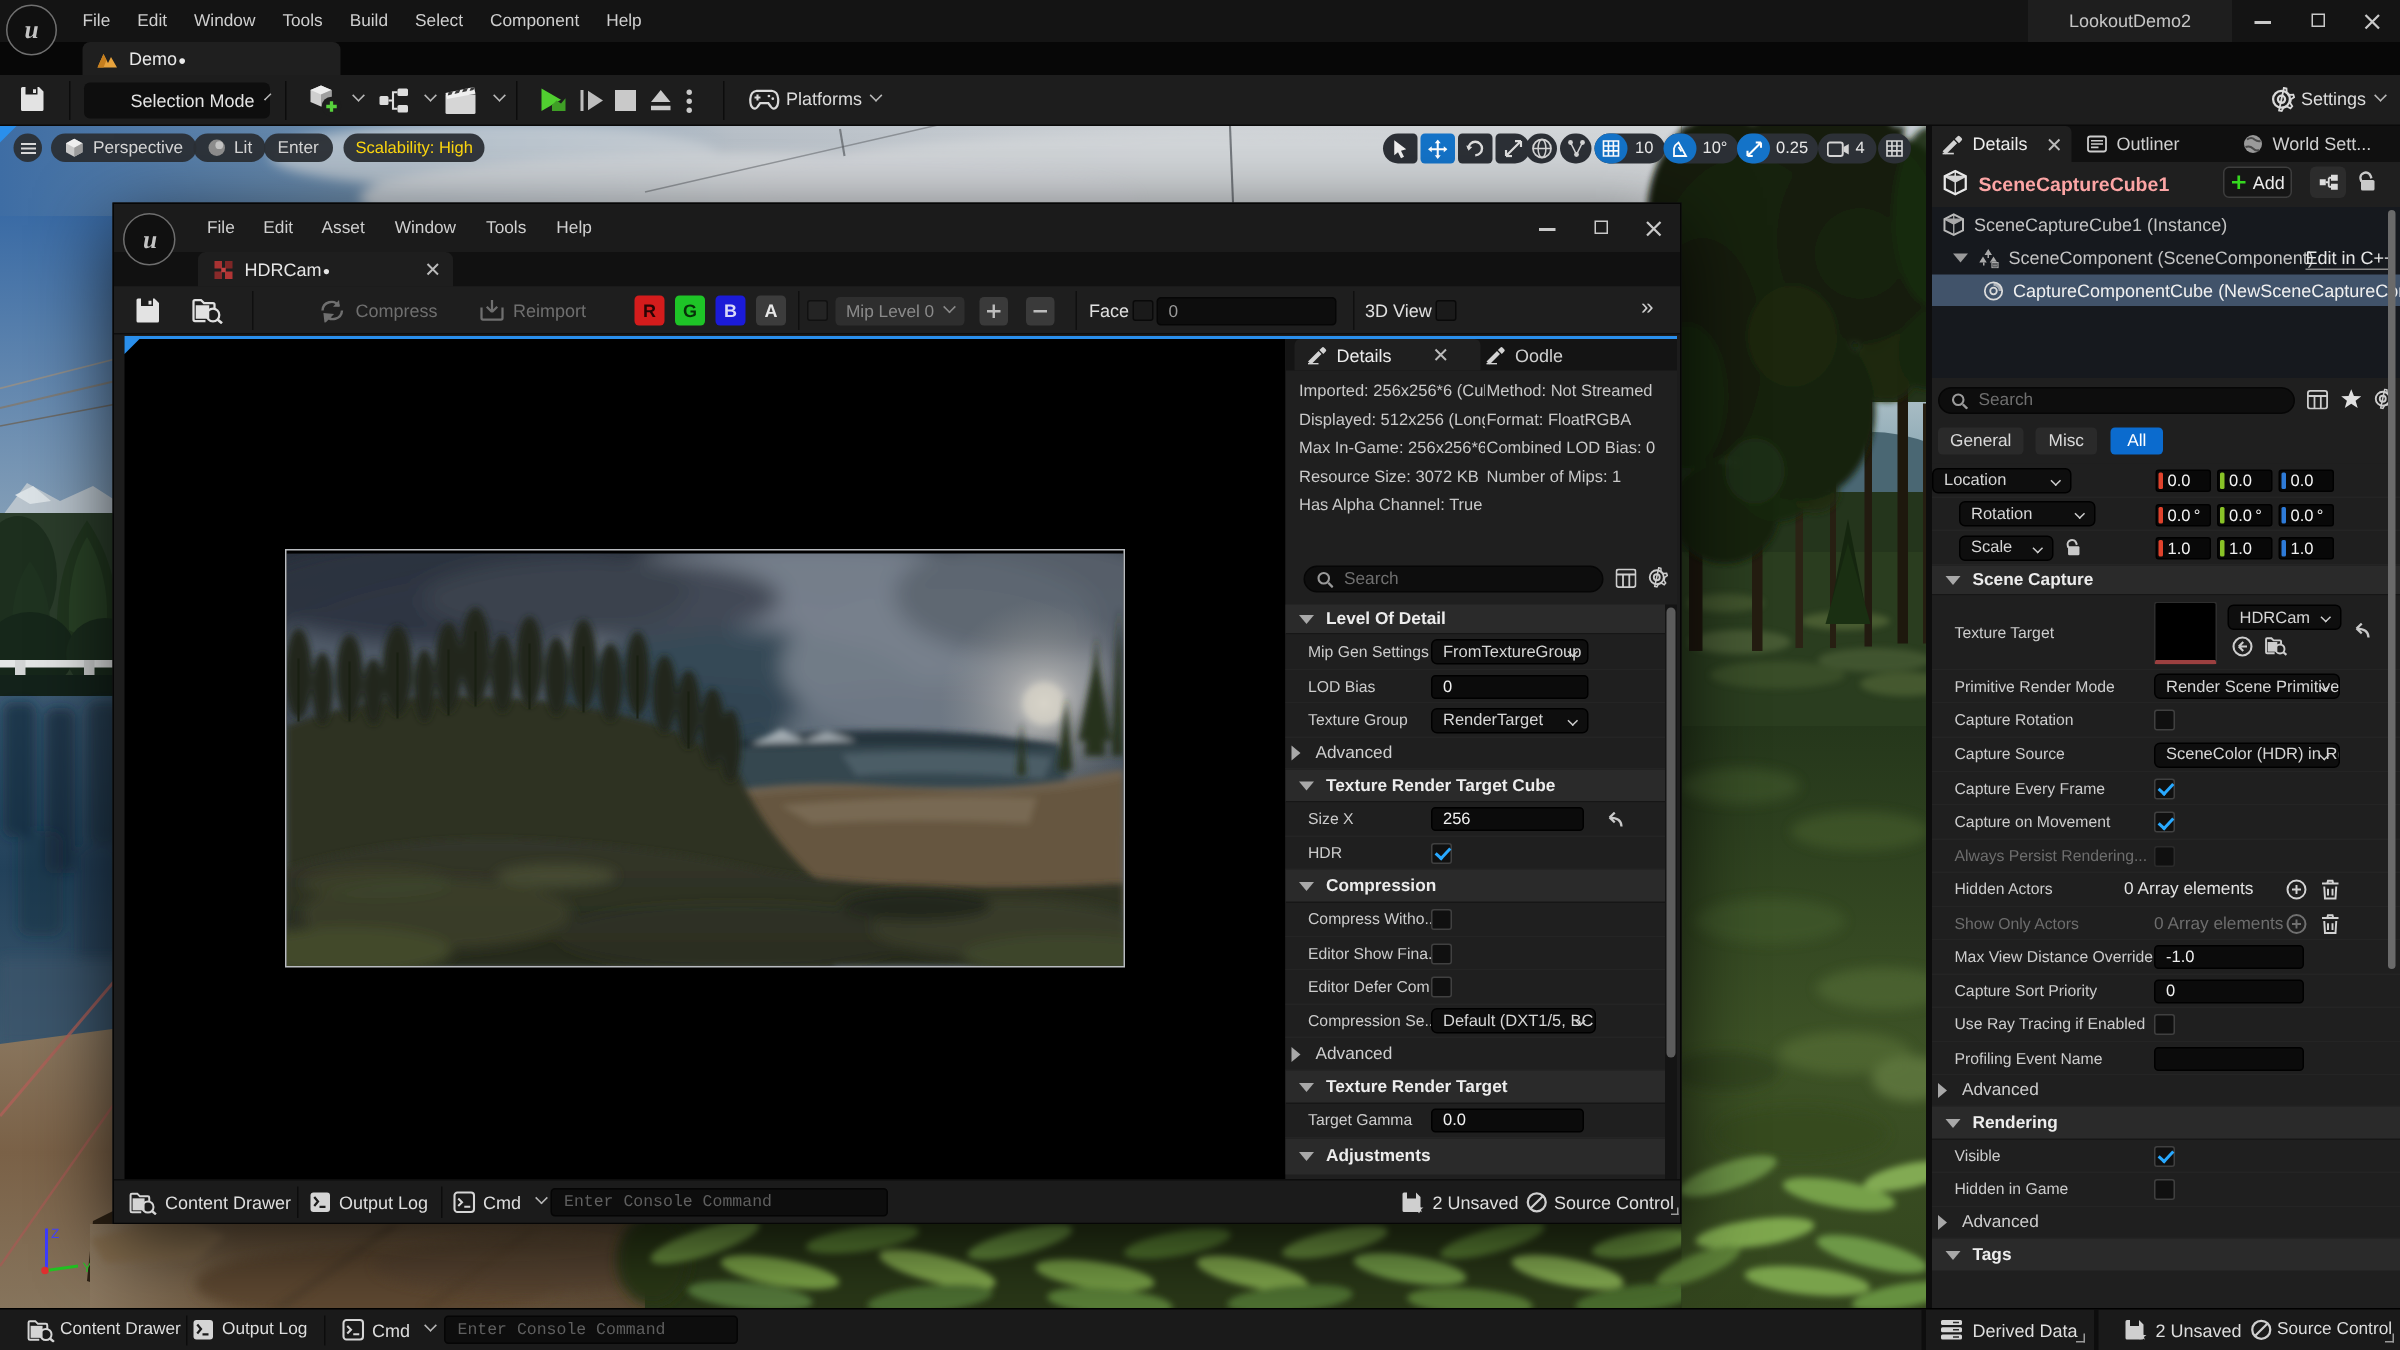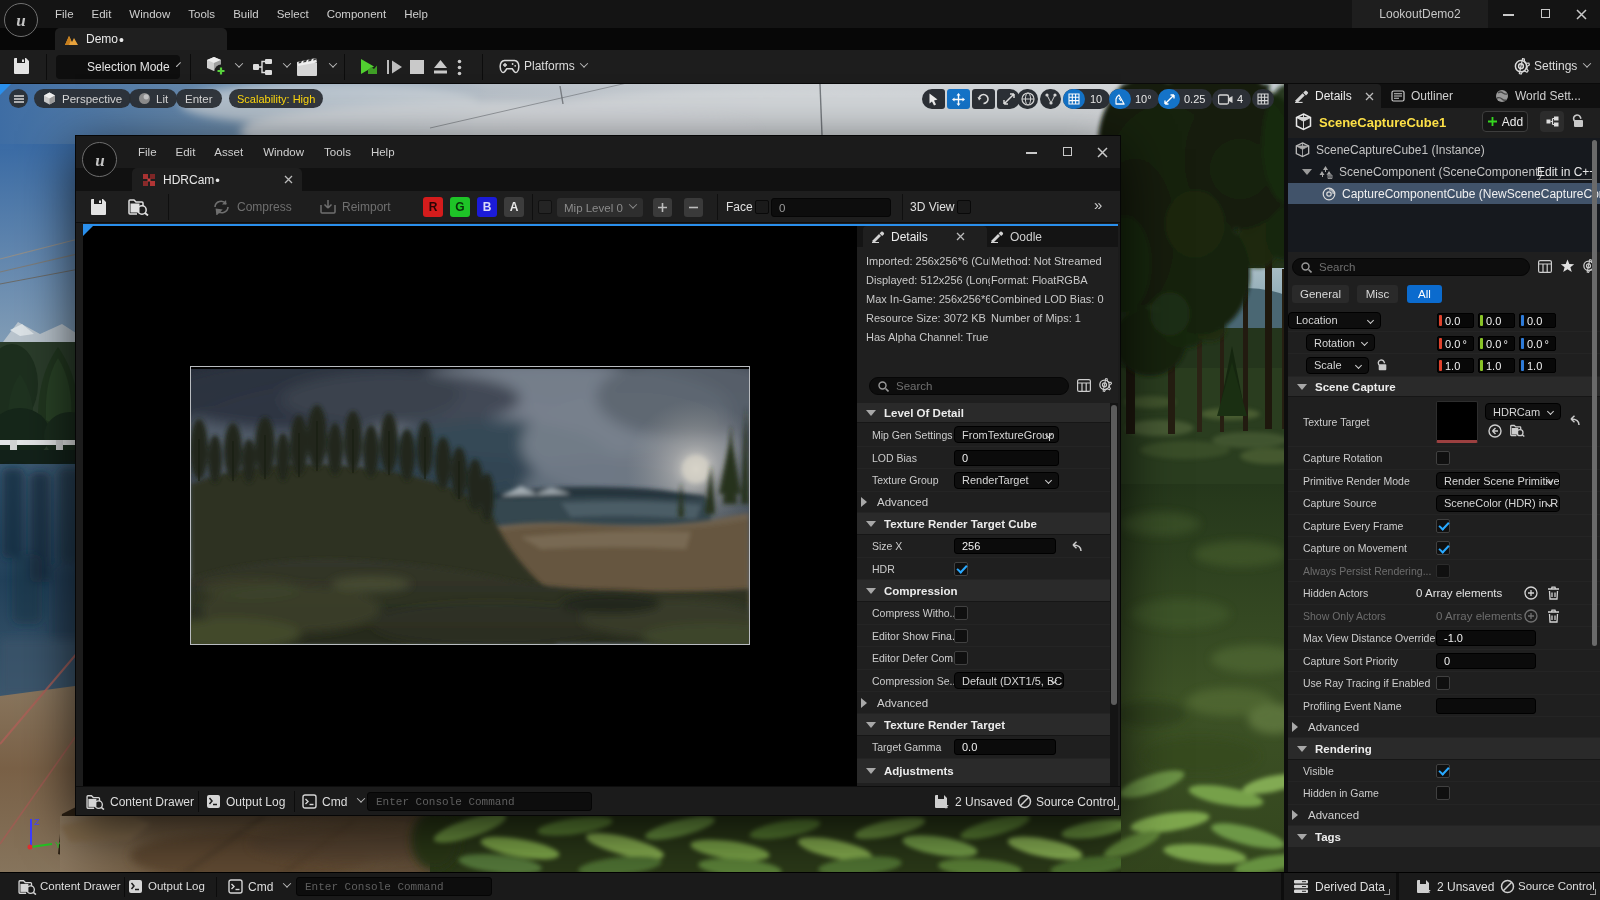--- a/index.html
+++ b/index.html
@@ -482,21 +482,21 @@
           <circle cx="7" cy="7" r="6" fill="#9a9a9a"></circle>
           <path d="M3,4 Q6,2 8,4 Q10,5.5 12,5 M2,9 Q5,8 7,10 Q9,12 11,11" stroke="#4a4a4a" stroke-width="1.4" fill="none"></path>
         </svg>
   <span style="margin-left:6px;font-size:12px;color:#cfcfcf">World Sett...</span>
  </div>
 
  <svg class="abs ic" style="left:7px;top:29px" width="17" height="18" viewBox="0 0 17 18">
         <path d="M8.5,1 L15.5,4.5 L15.5,13 L8.5,16.5 L1.5,13 L1.5,4.5 Z" fill="none" stroke="#e8e8e8" stroke-width="1.5"></path>
         <path d="M8.5,1 L8.5,16.5 M1.5,4.5 L15.5,4.6 L8.5,8.2 Z" stroke="#e8e8e8" stroke-width="1" fill="#e8e8e8" opacity="0.9"></path>
       </svg>
- <span class="abs" style="left:31px;top:31px;font-size:13px;font-weight:bold;color:#fde047">SceneCaptureCube1</span>
+ <span class="abs" style="left:31px;top:31px;font-size:13px;font-weight:bold;color:#fca5a5">SceneCaptureCube1</span>
  <div class="abs row" style="left:194px;top:27px;width:46px;height:21px;background:#161616;border:1px solid #3d3d3d;border-radius:4px;justify-content:center">
   <svg class="ic" width="11" height="11" viewBox="0 0 11 11">
           <path d="M5.5,1 V10 M1,5.5 H10" stroke="#35d71f" stroke-width="1.8"></path>
         </svg>
   <span style="font-size:12px;color:#ececec;margin-left:4px">Add</span>
  </div>
  <div class="abs" style="left:252px;top:27px;width:24px;height:21px;background:#2c2c2c;border-radius:4px;display:flex;align-items:center;justify-content:center">
   <svg class="ic" width="13" height="11" viewBox="0 0 13 11">
           <rect x="0.5" y="3.5" width="4" height="4" fill="#dcdcdc"></rect>
           <rect x="8" y="0.5" width="4.5" height="4" fill="#dcdcdc"></rect>
@@ -563,21 +563,21 @@
  <div class="abs" style="left:119px;top:201px;width:35px;height:18px;background:#0b6bce;border-radius:3px;display:flex;align-items:center;justify-content:center;font-size:11.5px;color:#fff">All</div>
 
  <div class="abs" id="rprops" style="left:0;top:225px;width:312px">
   <div class="prow" style="height:23px">
    <div class="dd" style="width:93px;">Location<span class="dcar"></span></div>
    <div class="vfld" style="left:149px"><i style="background:#e0422c"></i>0.0</div>
    <div class="vfld" style="left:190px"><i style="background:#89c327"></i>0.0</div>
    <div class="vfld" style="left:231px"><i style="background:#2e7bd8"></i>0.0</div>
   </div>
   <div class="prow" style="height:22px">
-   <div class="dd" style="width:69px;margin-left:18px">Rotation<span class="dcar"></span></div>
+   <div class="dd" style="width:91px;margin-left:18px">Rotation<span class="dcar"></span></div>
    <div class="vfld" style="left:149px"><i style="background:#e0422c"></i>0.0 °</div>
    <div class="vfld" style="left:190px"><i style="background:#89c327"></i>0.0 °</div>
    <div class="vfld" style="left:231px"><i style="background:#2e7bd8"></i>0.0 °</div>
   </div>
   <div class="prow" style="height:23px">
    <div class="dd" style="width:63px;margin-left:18px">Scale<span class="dcar"></span></div>
    <svg class="ic" style="margin-left:8px" width="11" height="13" viewBox="0 0 13 15">
             <path d="M3,6 L3,4.5 A3.5,3.5 0 0 1 10,4.5 L10,6" fill="none" stroke="#c9c9c9" stroke-width="1.6" transform="translate(-1.2,0) rotate(-18 6.5 5)"></path>
             <rect x="2" y="6" width="9" height="7" rx="1" fill="#c9c9c9"></rect>
           </svg>
@@ -597,27 +597,27 @@
    <svg class="abs ic" style="left:222px;top:26px" width="15" height="15" viewBox="0 0 21 18">
             <path d="M1,3 Q1,2 2,2 L6,2 L8,4 L14,4 Q15,4 15,5 L15,8 M1,3 L1,15 Q1,16 2,16 L9,16" fill="none" stroke="#cdcdcd" stroke-width="1.8"></path>
             <rect x="2.5" y="5.5" width="9" height="9" fill="#cdcdcd"></rect>
             <circle cx="14" cy="12" r="4.2" fill="none" stroke="#cdcdcd" stroke-width="1.8"></circle>
             <path d="M17,15 L20,17.5" stroke="#cdcdcd" stroke-width="2"></path>
           </svg>
    <svg class="abs ic" style="left:280px;top:18px" width="13" height="11" viewBox="0 0 13 11">
             <path d="M11,10 Q11,4 3,4 M3,4 L6.5,0.8 M3,4 L6.5,7.2" stroke="#c9c9c9" stroke-width="1.5" fill="none"></path>
           </svg>
   </div>
+  <div class="prow" style="height:22px">
+          <span class="plabel" style="width:148px">Primitive Render Mode</span>
+          <div class="dd" style="width:124px">Render Scene Primitive<span class="dcar"></span></div>
+        </div>
   <div class="prow" style="height:23px">
           <span class="plabel" style="width:148px">Capture Rotation</span>
           <div class="cb"></div>
-        </div>
-  <div class="prow" style="height:22px">
-          <span class="plabel" style="width:148px">Primitive Render Mode</span>
-          <div class="dd" style="width:124px">Render Scene Primitive<span class="dcar"></span></div>
         </div>
   <div class="prow" style="height:23px">
           <span class="plabel" style="width:148px">Capture Source</span>
           <div class="dd" style="width:124px">SceneColor (HDR) in R(<span class="dcar"></span></div>
         </div>
   <div class="prow" style="height:22px">
           <span class="plabel" style="width:148px">Capture Every Frame</span>
           <div class="cb on"></div>
         </div>
   <div class="prow" style="height:23px">

